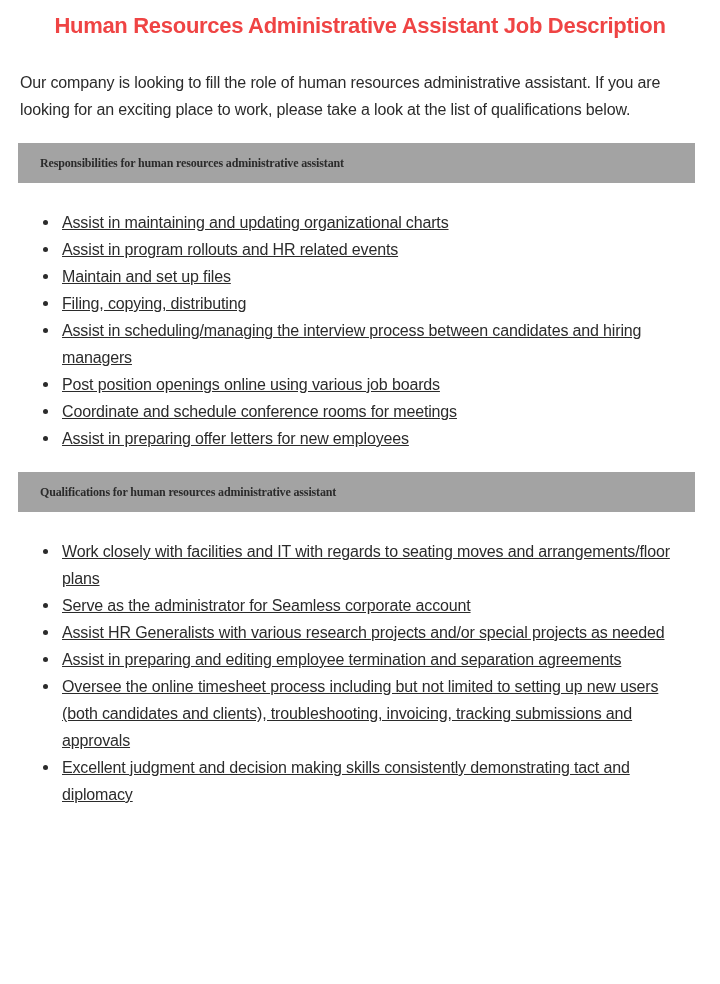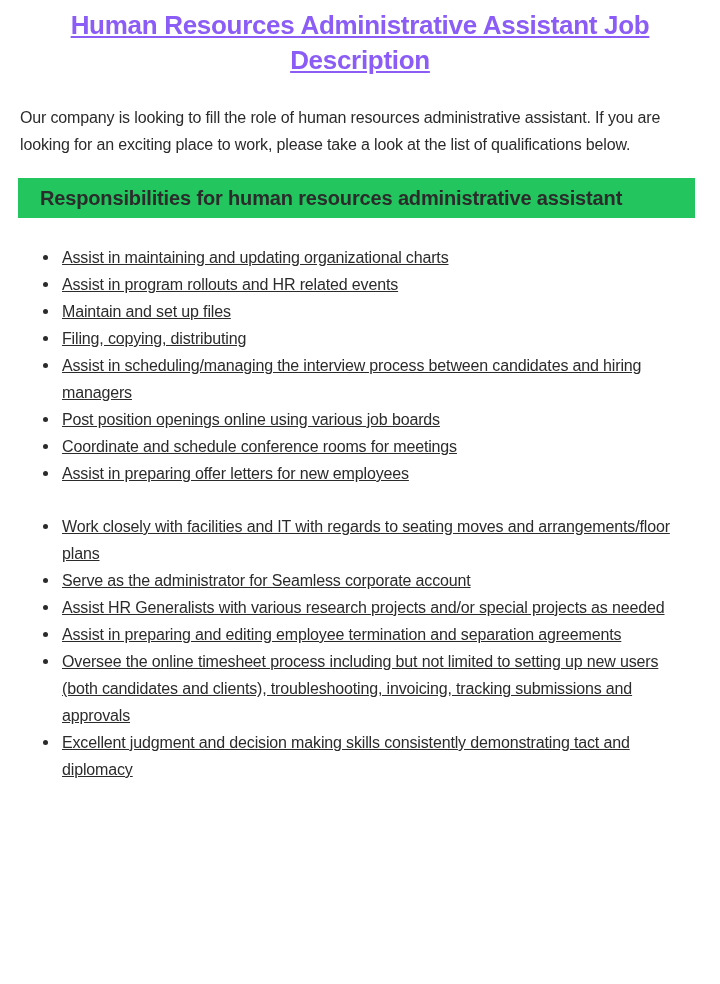--- a/index.html
+++ b/index.html
@@ -8,46 +8,46 @@
     background: #ffffff;
   }
   body {
     width: 720px;
     height: 984px;
     font-family: "Liberation Sans", sans-serif;
     color: #2b2b2b;
     overflow: hidden;
   }
   .page-title {
-    font-size: 26px;
+    font-size: 22px;
     line-height: 35px;
     font-weight: 700;
     text-align: center;
     margin: 8px 10px 0 10px;
     letter-spacing: -0.3px;
-    color: #8b5cf6;
-    text-decoration: underline;
+    color: #ef4444;
   }
   .intro {
     font-size: 16px;
     line-height: 27px;
     margin: 26px 20px 12px 20px;
     letter-spacing: -0.15px;
   }
   .section-heading {
-    background: #22c55e;
+    background: #a3a3a3;
     margin: 20px 25px 0 18px;
     height: 40px;
     display: flex;
     align-items: center;
     padding-left: 22px;
-    font-size: 20px;
+    font-size: 12px;
     font-weight: 700;
     letter-spacing: -0.15px;
     color: #2b2b2b;
+    font-family: Liberation Serif, serif;
   }
   ul.bullet-list {
     list-style: none;
     margin: 26px 28px 0 0;
     padding: 0 0 0 62px;
   }
   ul.bullet-list li {
     position: relative;
     font-size: 16px;
     line-height: 27px;
@@ -80,20 +80,21 @@
     <li>Maintain and set up files</li>
     <li>Filing, copying, distributing</li>
     <li>Assist in scheduling/managing the interview process between candidates and hiring managers</li>
     <li>Post position openings online using various job boards</li>
     <li>Coordinate and schedule conference rooms for meetings</li>
     <li>Assist in preparing offer letters for new employees</li>
   </ul>
 </section>
 
 <section>
+  <div class="section-heading">Qualifications for human resources administrative assistant</div>
   <ul class="bullet-list">
     <li>Work closely with facilities and IT with regards to seating moves and arrangements/floor plans</li>
     <li>Serve as the administrator for Seamless corporate account</li>
     <li>Assist HR Generalists with various research projects and/or special projects as needed</li>
     <li>Assist in preparing and editing employee termination and separation agreements</li>
     <li>Oversee the online timesheet process including but not limited to setting up new users (both candidates and clients), troubleshooting, invoicing, tracking submissions and approvals</li>
     <li>Excellent judgment and decision making skills consistently demonstrating tact and diplomacy</li>
   </ul>
 </section>
 

